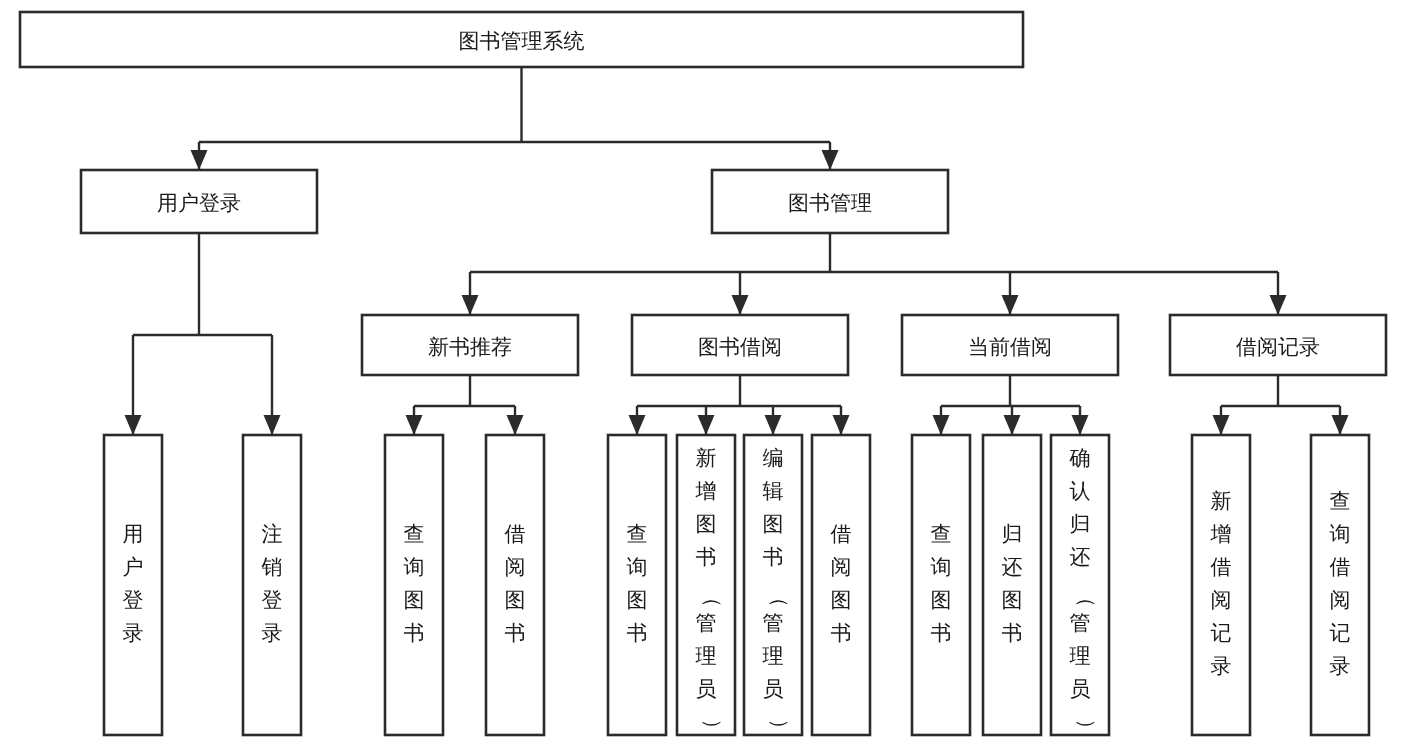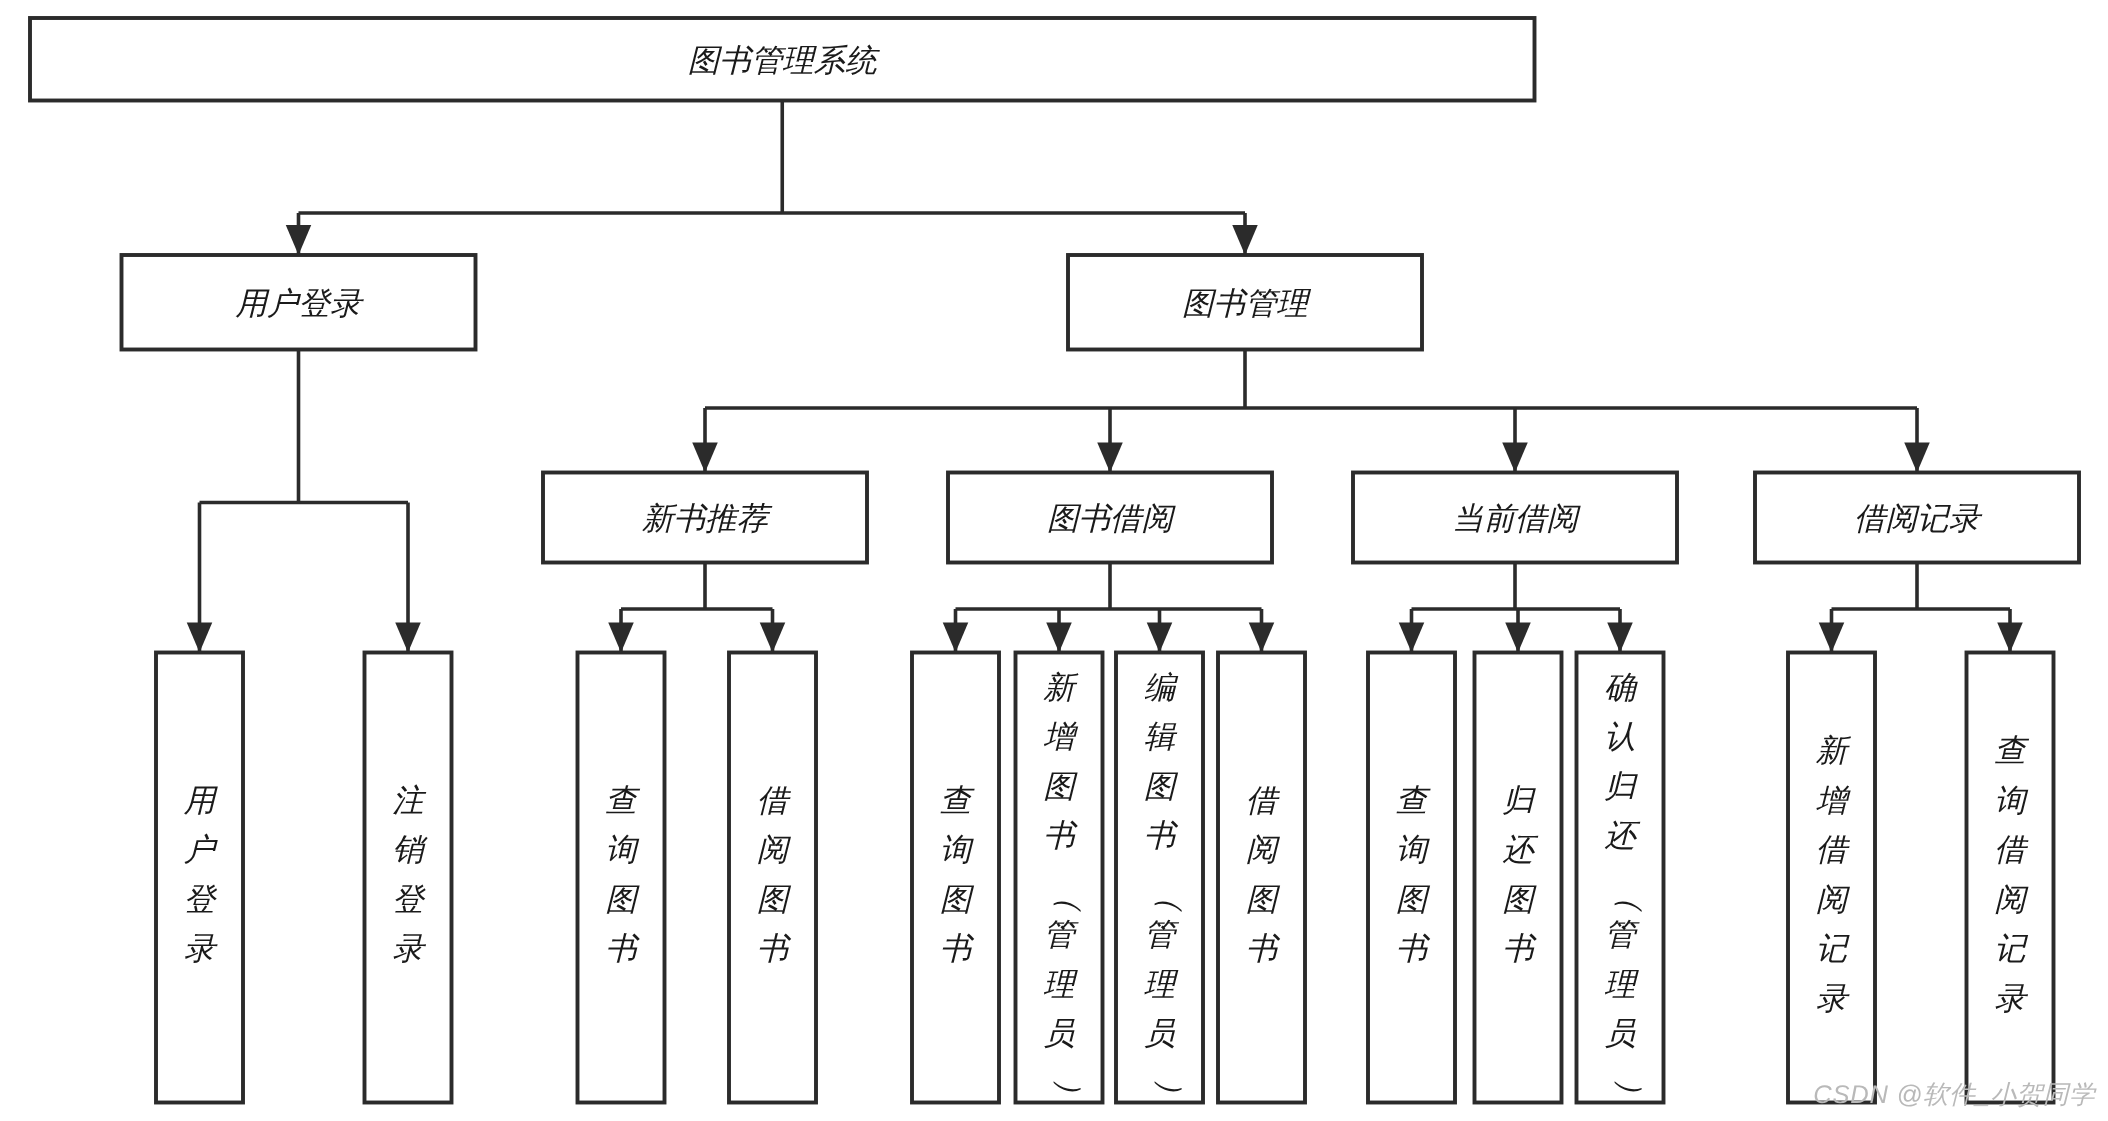--- a/index.html
+++ b/index.html
@@ -12,21 +12,20 @@
     width: 1405px;
     height: 747px;
     font-family: "Liberation Sans", "DejaVu Sans", sans-serif;
     overflow: hidden;
     position: relative;
   }
   #diagram-root {
     position: relative;
     width: 1405px;
     height: 747px;
-    font-style: italic;
   }
   svg.diagram-svg {
     position: absolute;
     left: 0;
     top: 0;
     width: 1405px;
     height: 747px;
     display: block;
   }
   .node-box {
@@ -252,15 +251,14 @@
           <text x="1340" y="507.5" class="node-label-vertical">查</text>
           <text x="1340" y="540.5" class="node-label-vertical">询</text>
           <text x="1340" y="573.5" class="node-label-vertical">借</text>
           <text x="1340" y="606.5" class="node-label-vertical">阅</text>
           <text x="1340" y="639.5" class="node-label-vertical">记</text>
           <text x="1340" y="672.5" class="node-label-vertical">录</text>
         </g>
       </g>
   </svg>
 
-  <div class="watermark-text">CSDN @软件_小贺同学</div>
 
 </div>
 
 </body></html>

